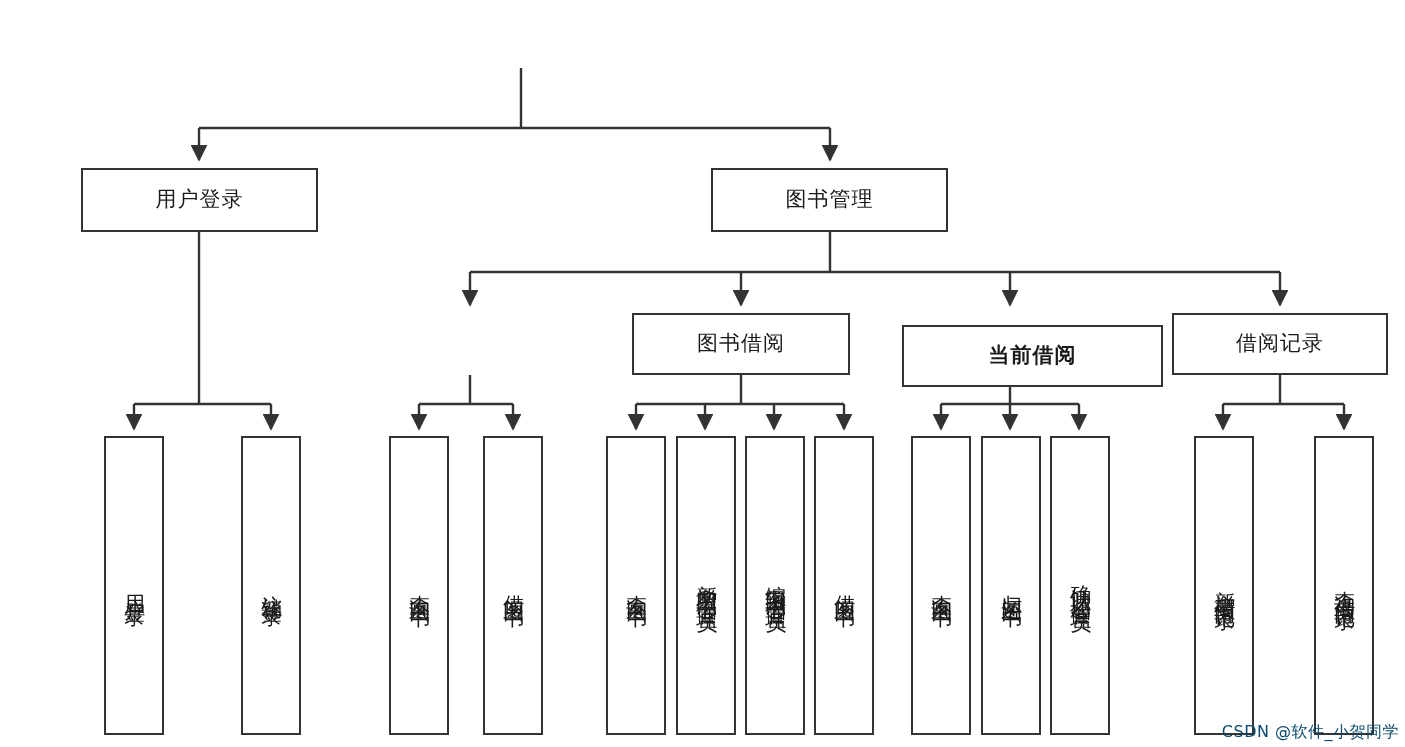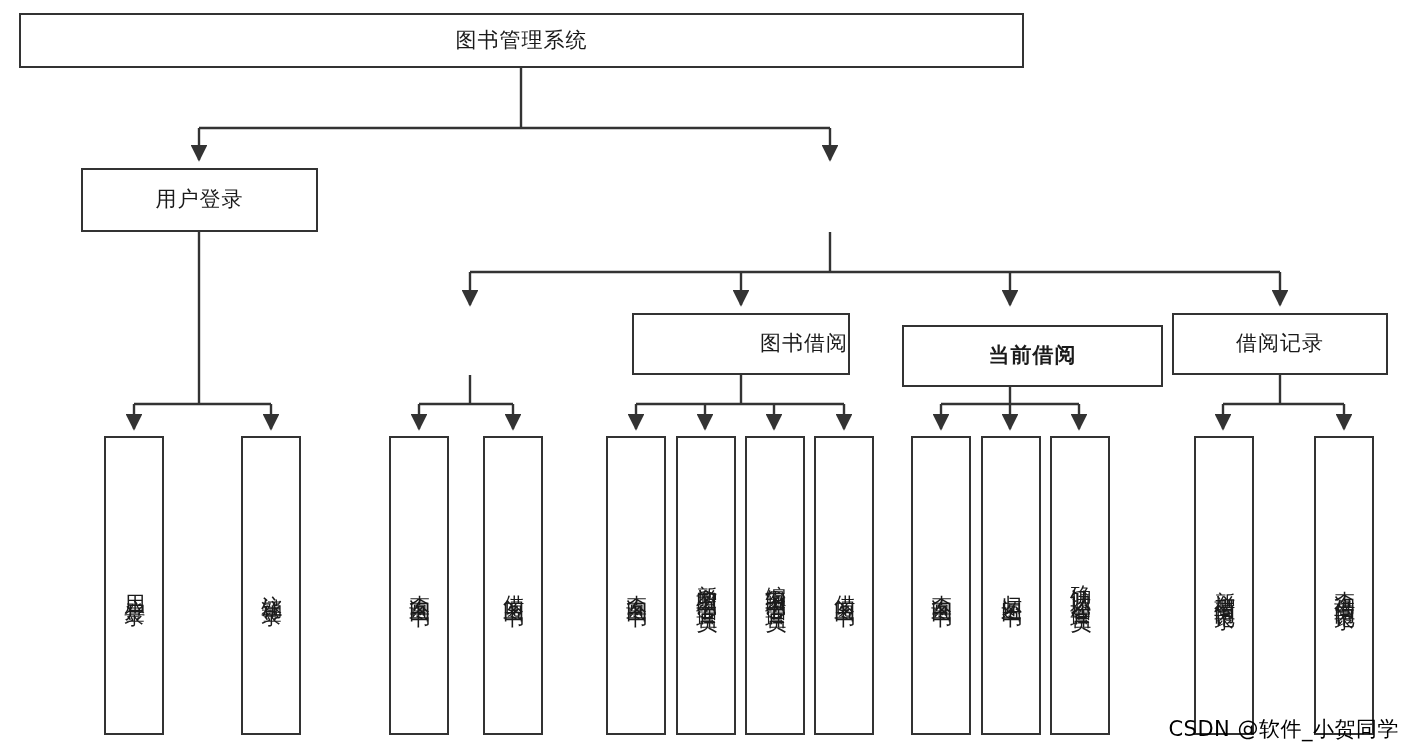--- a/index.html
+++ b/index.html
@@ -6,21 +6,21 @@
   body{width:1405px;height:747px;overflow:hidden;font-family:"DejaVu Sans","Liberation Sans",sans-serif;}
   #stage{position:relative;width:1405px;height:747px;background:#fff;}
   svg{position:absolute;left:0;top:0;}
   .node{position:absolute;box-sizing:border-box;border:2px solid #333333;background:#ffffff;
         display:flex;align-items:center;justify-content:center;}
   .node span{display:block;color:#1a1a1a;line-height:1.12;text-align:center;white-space:pre-line;}
   .h-node span{font-size:21px;letter-spacing:1px;}
   .v-node span{writing-mode:vertical-rl;text-orientation:upright;font-size:21px;letter-spacing:4px;
                max-height:290px;}
   .v-node{align-items:center;justify-content:center;}
-  #watermark{position:absolute;right:6px;bottom:4px;font-size:21px;color:#000000;
+  #watermark{position:absolute;right:6px;bottom:4px;font-size:16px;color:#0c4a6e;
              letter-spacing:.5px;white-space:nowrap;}
 </style>
 </head>
 <body>
 
 <div id="stage">
 
   <svg width="1405" height="747">
     <defs>
       <marker id="arrow" viewBox="0 0 10 10" refX="9" refY="5" markerWidth="7" markerHeight="7" orient="auto-start-reverse">
@@ -64,29 +64,29 @@
       <path d="M 1010 404 L 1010 429" marker-end="url(#arrow)"></path>
       <path d="M 1079 404 L 1079 429" marker-end="url(#arrow)"></path>
 
       <path d="M 1280 375 L 1280 404"></path>
       <path d="M 1223 404 L 1344 404"></path>
       <path d="M 1223 404 L 1223 429" marker-end="url(#arrow)"></path>
       <path d="M 1344 404 L 1344 429" marker-end="url(#arrow)"></path>
     </g>
   </svg>
 
-  <div class="node h-node" style="left:19px;top:13px;width:1005px;height:55px;">
-    <span>图书管理系统</span>
-  </div>
 
   <div class="node h-node" style="left:81px;top:168px;width:237px;height:64px;">
     <span>用户登录</span>
   </div>
+  <div class="node h-node" style="left:711px;top:168px;width:237px;height:64px;">
+    <span>图书管理</span>
+  </div>
 
-  <div class="node h-node" style="left:632px;top:313px;width:218px;height:62px;justify-content:flex-end;">
+  <div class="node h-node" style="left:632px;top:313px;width:218px;height:62px;">
     <span>图书借阅</span>
   </div>
   <div class="node h-node" style="left:902px;top:325px;width:261px;height:62px;font-weight:bold;">
     <span>当前借阅</span>
   </div>
   <div class="node h-node" style="left:1172px;top:313px;width:216px;height:62px;justify-content:center;">
     <span>借阅记录</span>
   </div>
 
   <div class="node v-node" style="left:104px;top:436px;width:60px;height:299px;">

